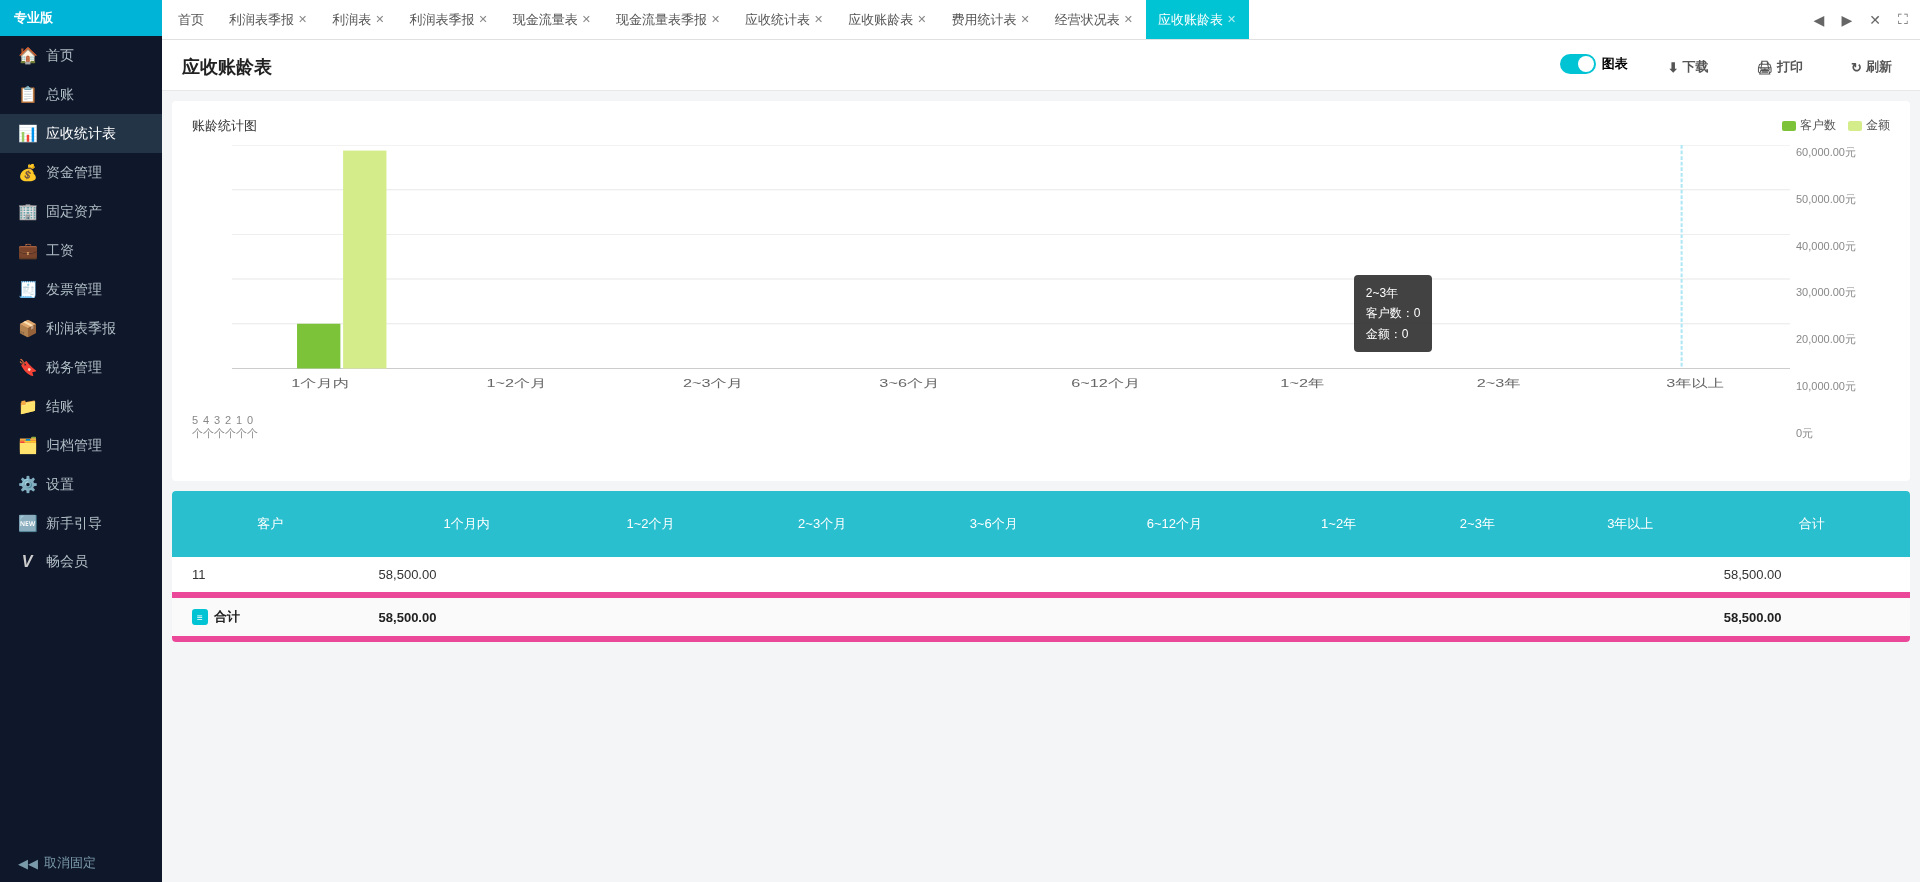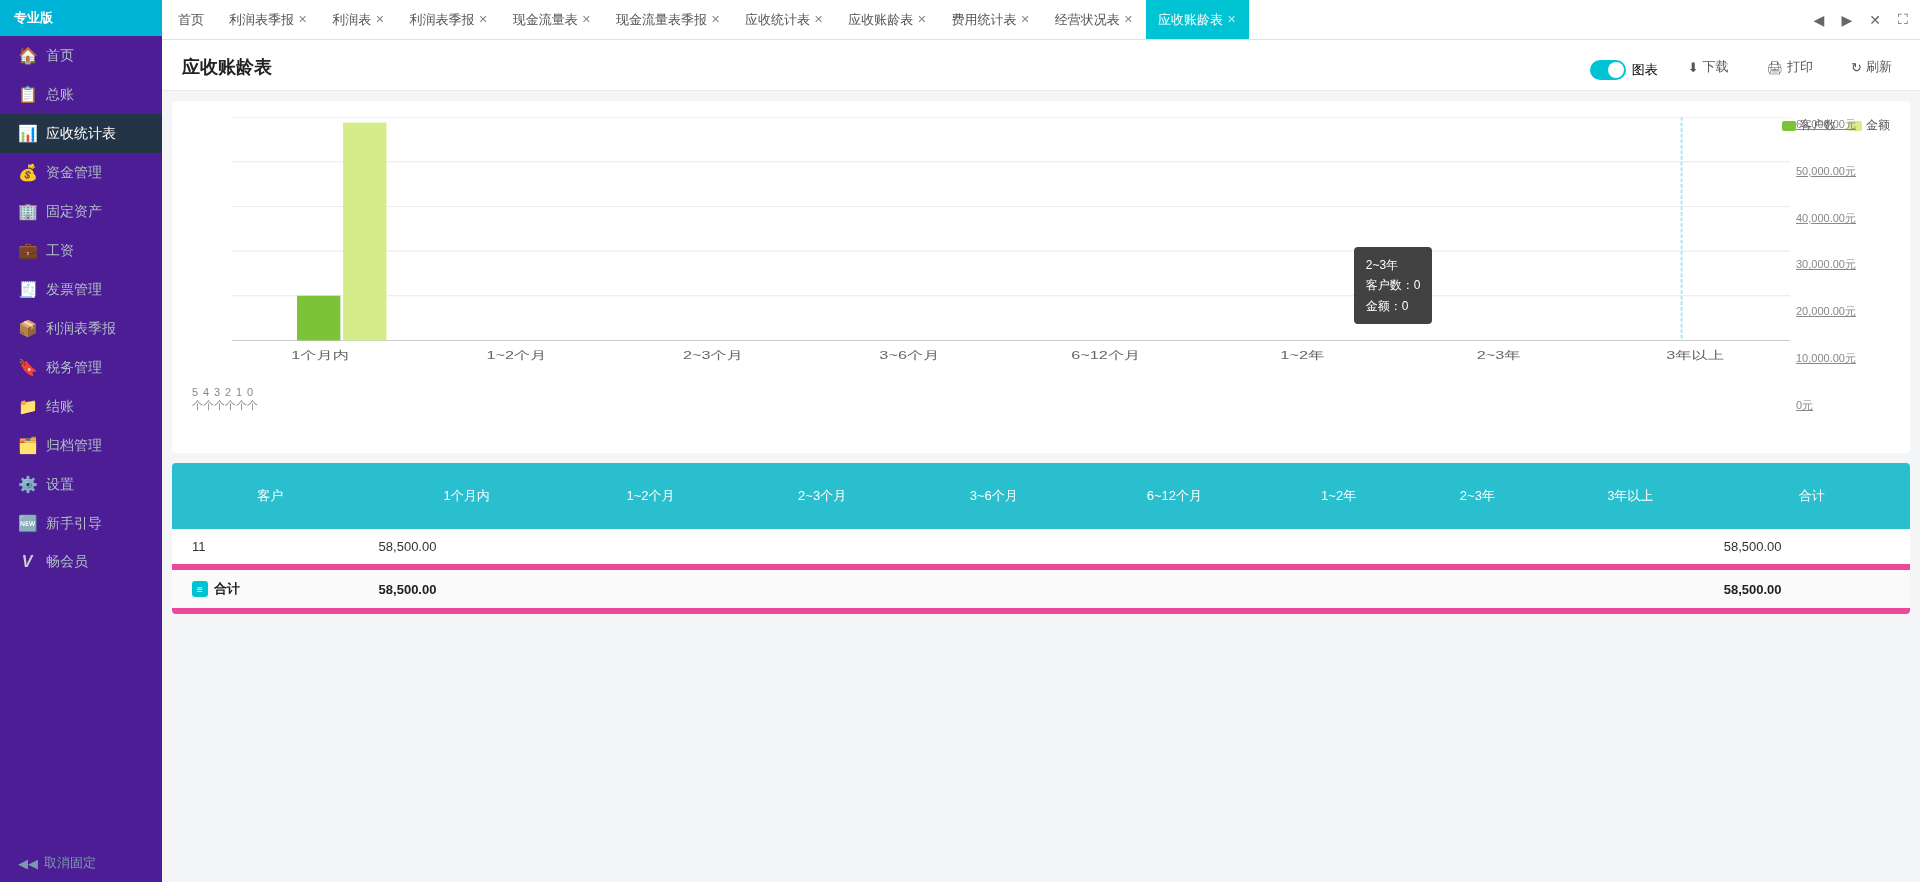--- a/index.html
+++ b/index.html
@@ -1,21 +1,21 @@
 <!DOCTYPE html>
 <html><head>
   <meta charset="utf-8">
   <style>
     * { margin: 0; padding: 0; box-sizing: border-box; }
     body { font-family: 'Microsoft YaHei', Arial, sans-serif; font-size: 13px; display: flex; height: 882px; overflow: hidden; background: #f0f2f5; }
 
     
     .sidebar {
       width: 162px;
-      background: #4c1d95;
+      background: #0f172a;
       color: #cdd6e0;
       display: flex;
       flex-direction: column;
       flex-shrink: 0;
       height: 100%;
     }
     .sidebar-logo {
       background: #00b4d8;
       padding: 8px 14px;
       font-size: 13px;
@@ -127,22 +127,23 @@
       border-bottom: 1px solid #e8e8e8;
       flex-shrink: 0;
     }
     .page-title {
       font-size: 18px;
       font-weight: bold;
       color: #222;
     }
     .header-actions {
       display: flex;
-      align-items: flex-end;
-      gap: 22px;
+      align-items: flex-start;
+      gap: 32px;
+      font-weight: bold;
     }
     .toggle-switch {
       display: flex;
       align-items: center;
       gap: 6px;
     }
     .toggle-track {
       width: 36px;
       height: 20px;
       background: #00c4d4;
@@ -220,21 +221,20 @@
     .y-axis-right {
       width: 100px;
       display: flex;
       flex-direction: column;
       justify-content: space-between;
       align-items: flex-start;
       padding-left: 6px;
       font-size: 11px;
       color: #888;
       padding-bottom: 24px;
-      text-decoration: underline;
     }
     .chart-svg {
       width: 100%;
       height: 100%;
     }
 
     
     .chart-tooltip {
       position: absolute;
       background: rgba(40,40,40,0.88);
@@ -441,20 +441,21 @@
           <span>打印</span>
         </div>
         <div class="action-btn">
           <span>↻</span>
           <span>刷新</span>
         </div>
       </div>
     </div>
 
     <div class="chart-section">
+      <div class="chart-title">账龄统计图</div>
       <div class="chart-legend">
         <div class="legend-item">
           <div class="legend-color" style="background:#7dc33a;"></div>
           <span>客户数</span>
         </div>
         <div class="legend-item">
           <div class="legend-color" style="background:#d4ed8a;"></div>
           <span>金额</span>
         </div>
       </div>

